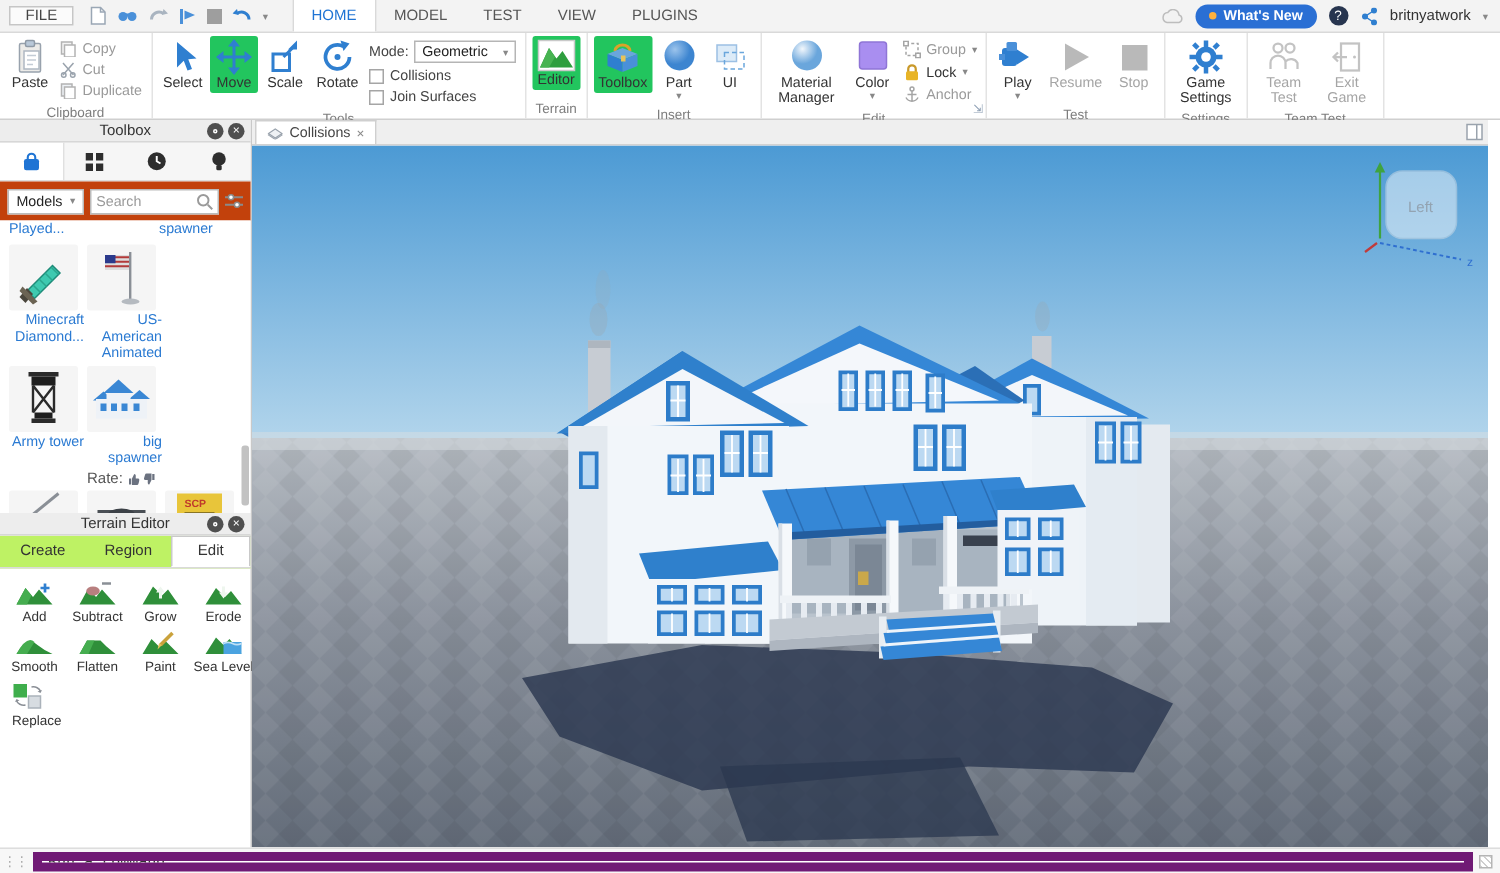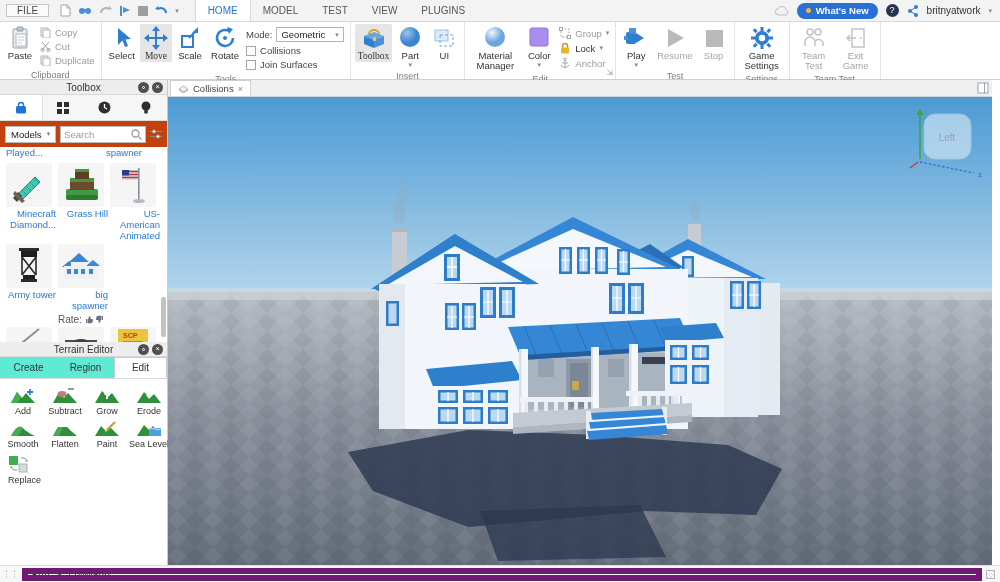--- a/index.html
+++ b/index.html
@@ -30,21 +30,21 @@
   
   .ribbon { position:absolute; top:22px; left:0; right:0; height:58px; background:#fff;
             border-bottom:1px solid #cfcfcf; display:flex; }
   .rgroup { display:flex; flex-direction:column; border-right:1px solid #e3e3e3; padding:2px 4px 0; }
   .rgroup-body { flex:1; display:flex; align-items:flex-start; gap:2px; }
   .rgroup-label { text-align:center; font-size:9px; color:#7d7d7d; padding:1px 2px 2px; }
   .rbtn { display:flex; flex-direction:column; align-items:center; padding:2px 3px 1px;
           border-radius:2px; min-width:32px; font-size:9.5px; color:#333; line-height:1.1;
           text-align:center; }
   .rbtn .cap { margin-top:1px; }
-  .rbtn.active { background:#e5e5e5;font-family:Liberation Serif, serif; }
+  .rbtn.active { background:#22c55e; }
   .rbtn.disabled { color:#a5a5a5; }
   .small-list { display:flex; flex-direction:column; justify-content:center; gap:3px; padding:3px 2px; }
   .sbtn { display:flex; align-items:center; gap:4px; font-size:9.5px; color:#9a9a9a; white-space:nowrap; }
   .sbtn.en { color:#333; }
   .mode-cluster { display:flex; flex-direction:column; gap:3px; padding:3px 2px; font-size:9.5px; }
   .mode-row { display:flex; align-items:center; gap:4px; color:#444; }
   .select-box { border:1px solid #b5b5b5; background:#fff; padding:0 4px; height:15px;
                 display:flex; align-items:center; gap:10px; font-size:9.5px; color:#222; }
   .checkbox { width:10px; height:10px; border:1px solid #a5a5a5; background:#fff; flex:0 0 auto; }
   .launcher { position:absolute; right:2px; bottom:2px; font-size:8px; color:#8fa0b5; }
@@ -82,21 +82,21 @@
   .item { width:52px; display:flex; flex-direction:column; align-items:flex-start; padding:1px 2px;text-align:right; }
   .thumb { width:46px; height:44px; background:#f5f5f5; border-radius:2px; display:flex;
            align-items:center; justify-content:center; overflow:hidden; }
   .thumb.partial { height:22px; align-items:flex-start; }
   .item-label { font-size:9.5px; color:#2a7ad2; line-height:1.15; margin-top:2px; word-wrap:break-word;
                 width:50px; }
   .rate-row { display:flex; align-items:center; gap:3px; font-size:10px; color:#555; margin-top:2px; }
   .tb-scroll { position:absolute; right:1px; top:150px; width:5px; height:40px; background:#c2c2c2;
                border-radius:2px; }
 
-  .te-tabs { height:22px; display:flex; border-bottom:1px solid #d9d9d9; background:#5eead4; }
+  .te-tabs { height:22px; display:flex; border-bottom:1px solid #d9d9d9; background:#bef264; }
   .te-tab { width:57px; display:flex; align-items:center; justify-content:center; font-size:10px; color:#333; }
   .te-tab.active { background:#fff; border:1px solid #c9c9c9; border-bottom:1px solid #fff; width:53px; }
   .te-grid { display:grid; grid-template-columns:42px 42px 42px 42px; row-gap:4px; padding:8px 0 2px 2px;
              justify-items:center; }
   .te-tool { display:flex; flex-direction:column; align-items:center; gap:2px; font-size:9px; color:#333; }
   .te-replace { display:flex; flex-direction:column; align-items:flex-start; gap:2px; padding:4px 0 0 8px;
                 font-size:9px; color:#333; }
 
   
   .viewport { position:absolute; left:168px; top:80px; width:824px; bottom:17px; }
@@ -301,20 +301,35 @@
         </div>
         <div class="mode-row">
           <span class="checkbox"></span>
           <span>Join Surfaces</span>
         </div>
       </div>
     </div>
     <div class="rgroup-label">Tools</div>
   </div>
 
+  <div class="rgroup">
+    <div class="rgroup-body">
+      <div class="rbtn active">
+        <span>
+            <svg width="26" height="22" viewBox="0 0 26 22">
+              <rect x="1" y="1" width="24" height="20" fill="#fff" stroke="#c9c9c9"></rect>
+              <path d="M2 19 L8 6 L13 13 L17 8 L24 19 Z" fill="#2e9e3e"></path>
+              <path d="M2 19 L8 6 L12 12 L8 19 Z" fill="#47b351"></path>
+            </svg>
+          </span>
+        <span class="cap">Editor</span>
+      </div>
+    </div>
+    <div class="rgroup-label">Terrain</div>
+  </div>
 
   <div class="rgroup">
     <div class="rgroup-body">
       <div class="rbtn active">
         <span>
             <svg width="26" height="24" viewBox="0 0 26 24">
               <path d="M8 8 a5 4 0 0 1 10 0" fill="none" stroke="#d9a32a" stroke-width="2"></path>
               <path d="M3 10 l10 -4 10 4 -10 4z" fill="#6aa6dc"></path>
               <path d="M3 10 v8 l10 4 v-8z" fill="#2f7fd0"></path>
               <path d="M23 10 v8 l-10 4 v-8z" fill="#4a90d9"></path>
@@ -584,33 +599,20 @@
       <div class="item">
         <div class="thumb">
           <svg width="40" height="40" viewBox="0 0 40 40">
               <polygon points="9,29 26,12 31,17 14,34" fill="#3ec9b0" stroke="#1e8a78"></polygon>
               <path d="M13 25 l5 5 M17 21 l5 5 M21 17 l5 5 M25 13 l5 5" stroke="#2aa68e"></path>
               <polygon points="9,27 13,31 8,37 4,33" fill="#4a463c"></polygon>
               <polygon points="6,26 16,36 13,38 4,29" fill="#6b6353"></polygon>
             </svg>
         </div>
         <div class="item-label">Minecraft Diamond...</div>
-      </div>
-      <div class="item">
-        <div class="thumb">
-          <svg width="42" height="40" viewBox="0 0 42 40">
-              <rect x="6" y="24" width="32" height="9" rx="2" fill="#3f9b42"></rect>
-              <rect x="6" y="30" width="32" height="5" rx="2" fill="#2d7a31"></rect>
-              <rect x="10" y="15" width="24" height="10" fill="#6e4a2d"></rect>
-              <rect x="10" y="13" width="24" height="4" fill="#3f9b42"></rect>
-              <rect x="15" y="6" width="14" height="8" fill="#5d3d24"></rect>
-              <rect x="15" y="4" width="14" height="3" fill="#3f9b42"></rect>
-            </svg>
-        </div>
-        <div class="item-label">Grass Hill</div>
       </div>
       <div class="item">
         <div class="thumb">
           <svg width="40" height="42" viewBox="0 0 40 42">
               <rect x="25" y="4" width="1.6" height="32" fill="#8a8f96"></rect>
               <ellipse cx="26" cy="37" rx="6" ry="2" fill="#b5bac0"></ellipse>
               <rect x="9" y="6" width="16" height="10" fill="#ddd"></rect>
               <path d="M9 7.5h16M9 10.5h16M9 13.5h16" stroke="#b23a3a" stroke-width="1.4"></path>
               <rect x="9" y="6" width="7" height="5.5" fill="#2b3a8c"></rect>
             </svg>

